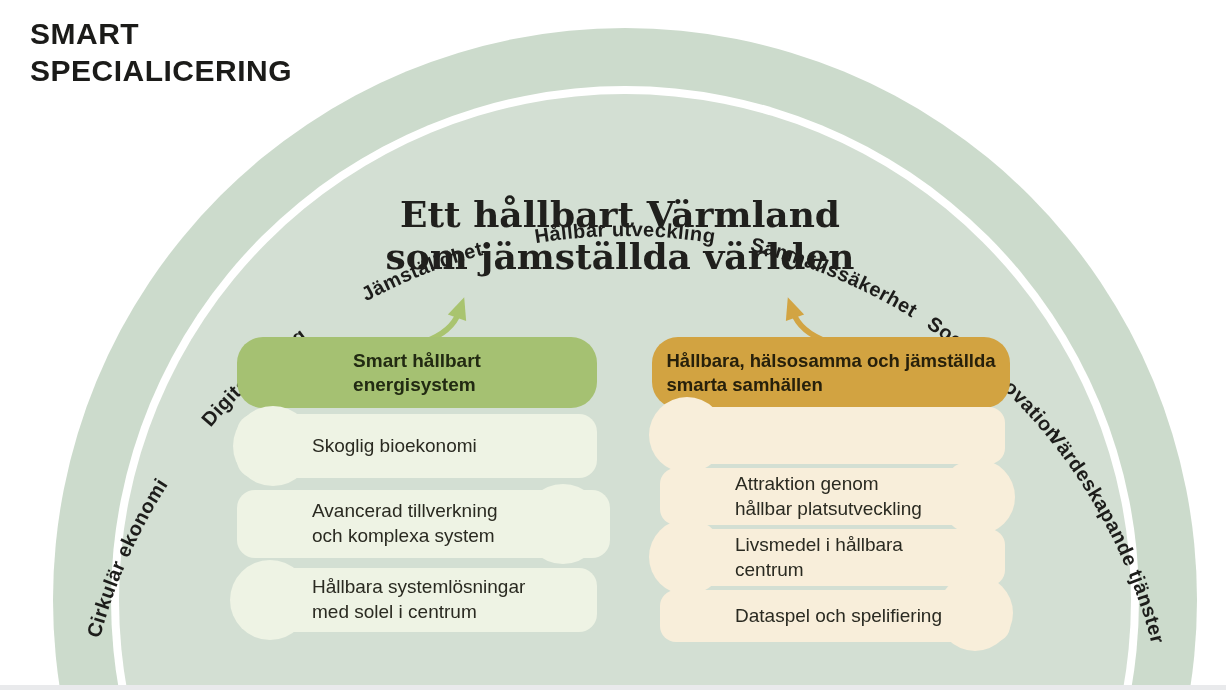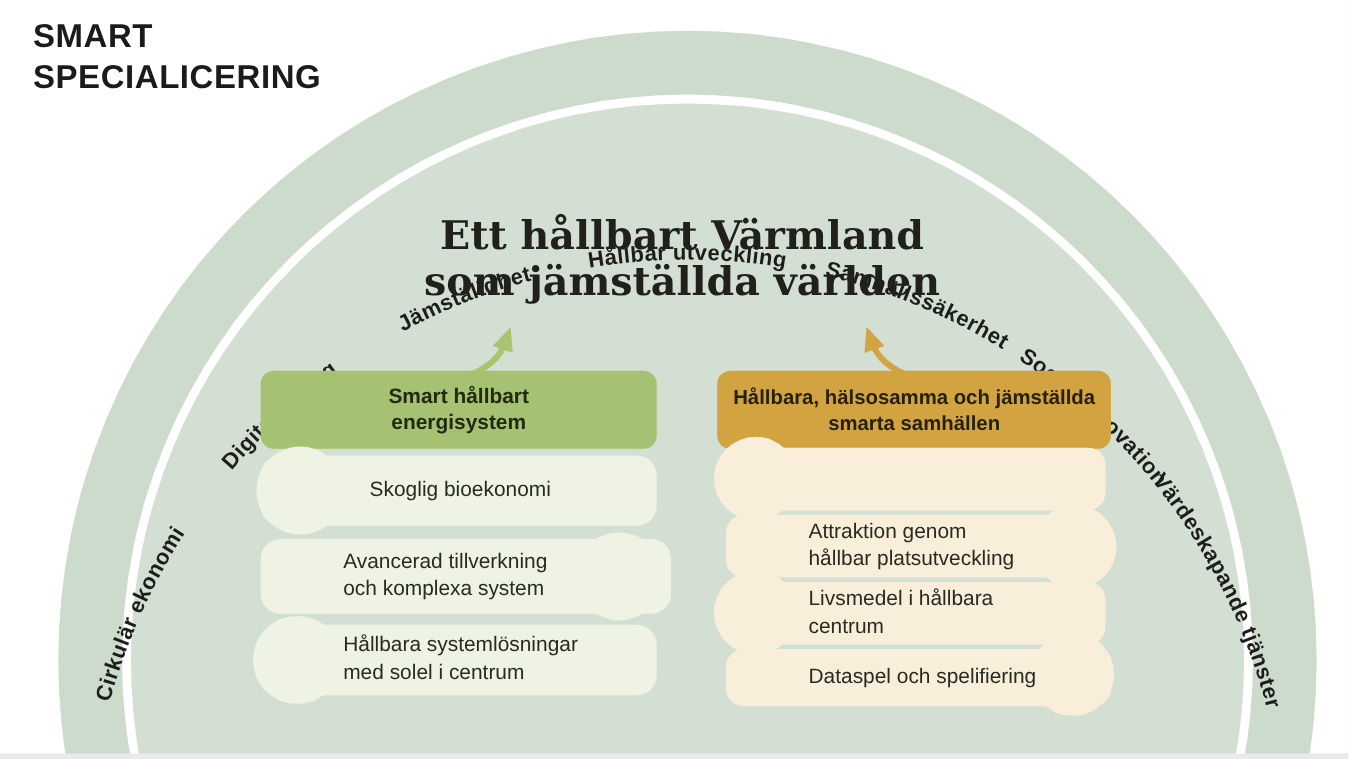--- a/index.html
+++ b/index.html
@@ -8,22 +8,22 @@
   .circle{position:absolute;border-radius:50%;}
   .dome-outer{left:53px;top:28px;width:1144px;height:1144px;background:#ccdbcc;}
   .dome-ring{left:111px;top:86px;width:1028px;height:1028px;background:#ffffff;}
   .dome-inner{left:119px;top:94px;width:1012px;height:1012px;background:#d3dfd3;}
   .overlay{position:absolute;left:0;top:0;pointer-events:none;}
   .band-label{font:700 20px "Liberation Sans",sans-serif;fill:#1d1d1b;letter-spacing:.4px;}
   .brand{position:absolute;left:30px;top:16px;font-weight:700;font-size:30px;line-height:1.22;
          color:#1b1b19;letter-spacing:.5px;}
   .vision{position:absolute;left:310px;top:194px;width:620px;text-align:center;
           font-family:"DejaVu Serif",serif;font-weight:700;font-size:36px;line-height:1.16;color:#20201d;}
-  .hdr{position:absolute;display:flex;align-items:center;justify-content:center;text-align:center;
-       border-radius:12px;font-weight:700;font-size:19px;line-height:1.25;}
+  .hdr{position:absolute;display:flex;align-items:center;justify-content:center;
+       border-radius:26px;font-weight:700;font-size:19px;line-height:1.25;}
   .hdr-green{left:237px;top:337px;width:360px;height:71px;background:#a5c172;color:#222a12;}
   .hdr-gold{left:652px;top:337px;width:358px;height:71px;background:#d2a341;color:#27200b;font-size:18.5px;}
   .row-body{position:absolute;border-radius:18px;}
   .g-row{background:#eef3e4;}
   .c-row{background:#f8eeda;border-radius:16px;}
   .bubble{position:absolute;border-radius:50%;display:flex;align-items:center;justify-content:center;}
   .row-text{position:absolute;display:flex;align-items:center;font-size:19px;line-height:1.3;color:#2a2a21;}
   .bottom-strip{position:absolute;left:0;top:685px;width:1226px;height:5px;background:#e9eaec;}
 </style>
 </head>
@@ -86,21 +86,21 @@
     <svg width="56" height="56" viewBox="0 0 60 60">
       <polygon points="15,9 7,23 23,23" fill="#8d996a"></polygon>
         <polygon points="15,15 4,35 26,35" fill="#8d996a"></polygon>
       <polygon points="41,5 33,19 49,19" fill="#41793a"></polygon>
         <polygon points="41,11 30,31 52,31" fill="#41793a"></polygon>
       <polygon points="26,15 16,33 36,33" fill="#aac878"></polygon>
         <polygon points="26,23 12,49 40,49" fill="#aac878"></polygon>
     </svg>
   </div>
   <div class="row-body g-row" style="left:237px;top:414px;width:360px;height:64px;"></div>
-  <div class="row-text" style="left:312px;top:414px;height:64px;width:270px;margin-left:24px;">
+  <div class="row-text" style="left:312px;top:414px;height:64px;width:270px;">
     <span>Skoglig bioekonomi</span>
   </div>
 
   <div class="bubble g-row" style="left:523px;top:484px;width:80px;height:80px;">
     <svg width="56" height="56" viewBox="0 0 60 60">
       <g transform="rotate(20 30 30)">
         <circle cx="30" cy="30" r="19" fill="none" stroke="#a5c16c" stroke-width="5" stroke-dasharray="28 12 28 12 28 12"></circle>
         <circle cx="43.4" cy="16.6" r="4.5" fill="#a5c16c"></circle>
         <circle cx="16.6" cy="43.4" r="4.5" fill="#a5c16c"></circle>
         <circle cx="11.5" cy="22" r="4.2" fill="#a5c16c"></circle>

